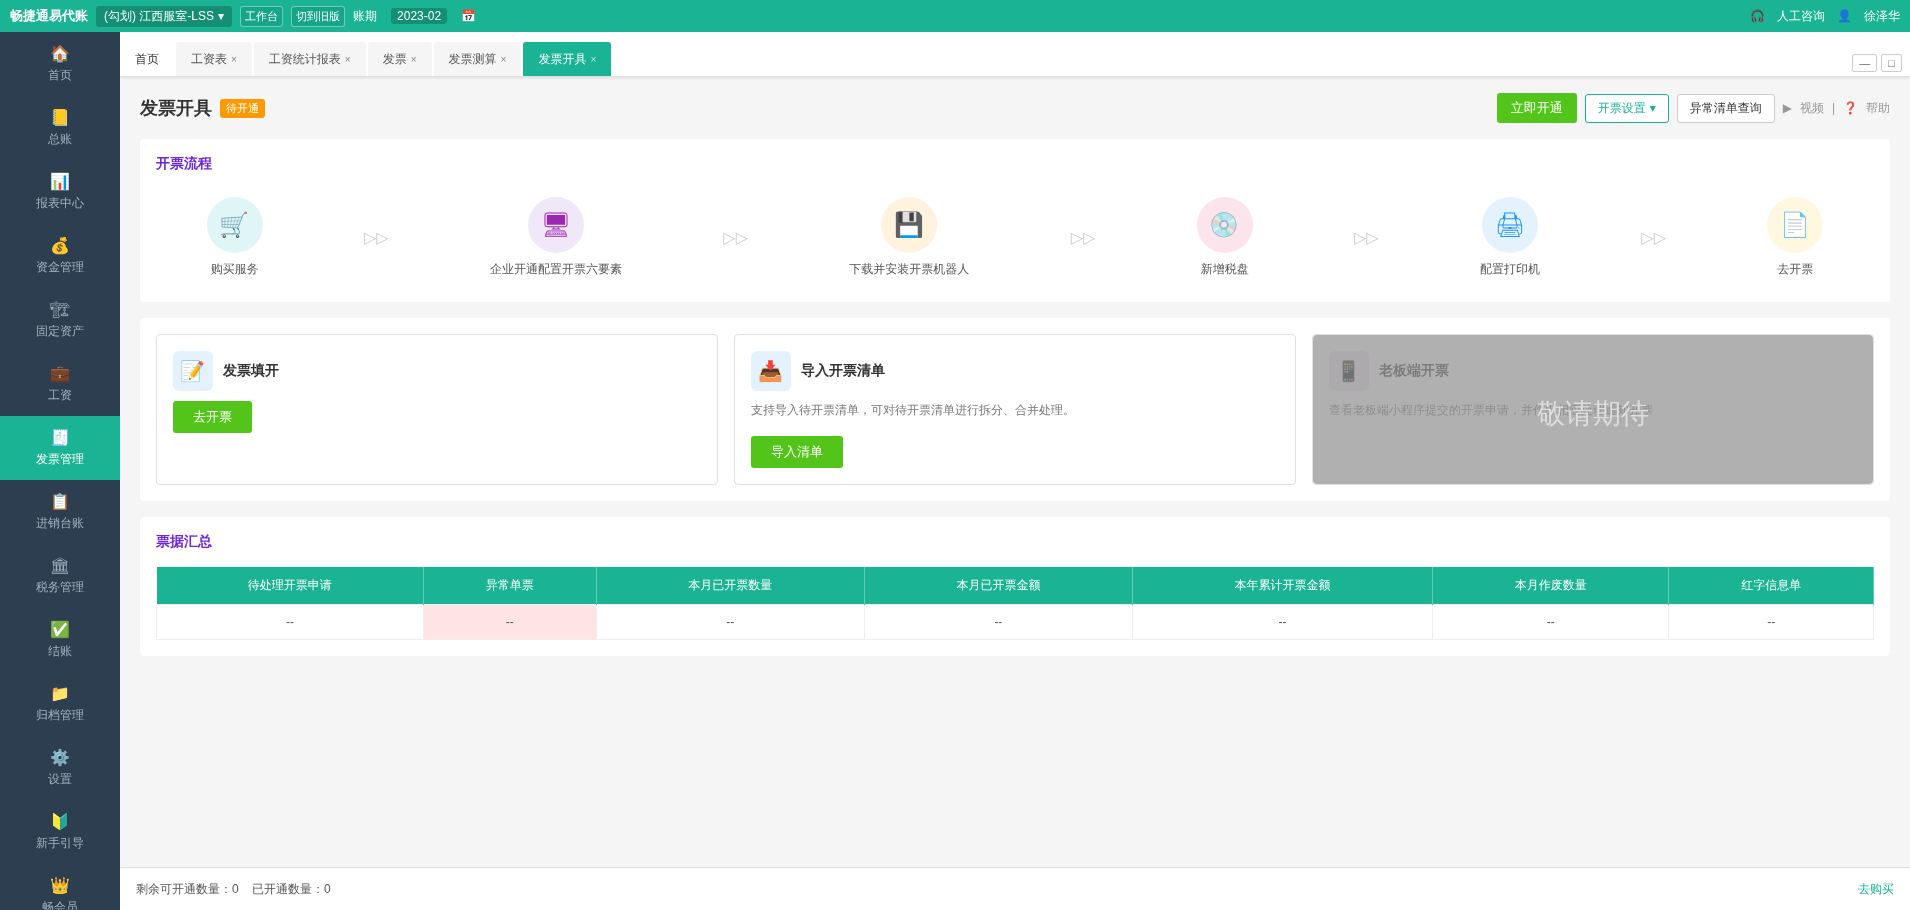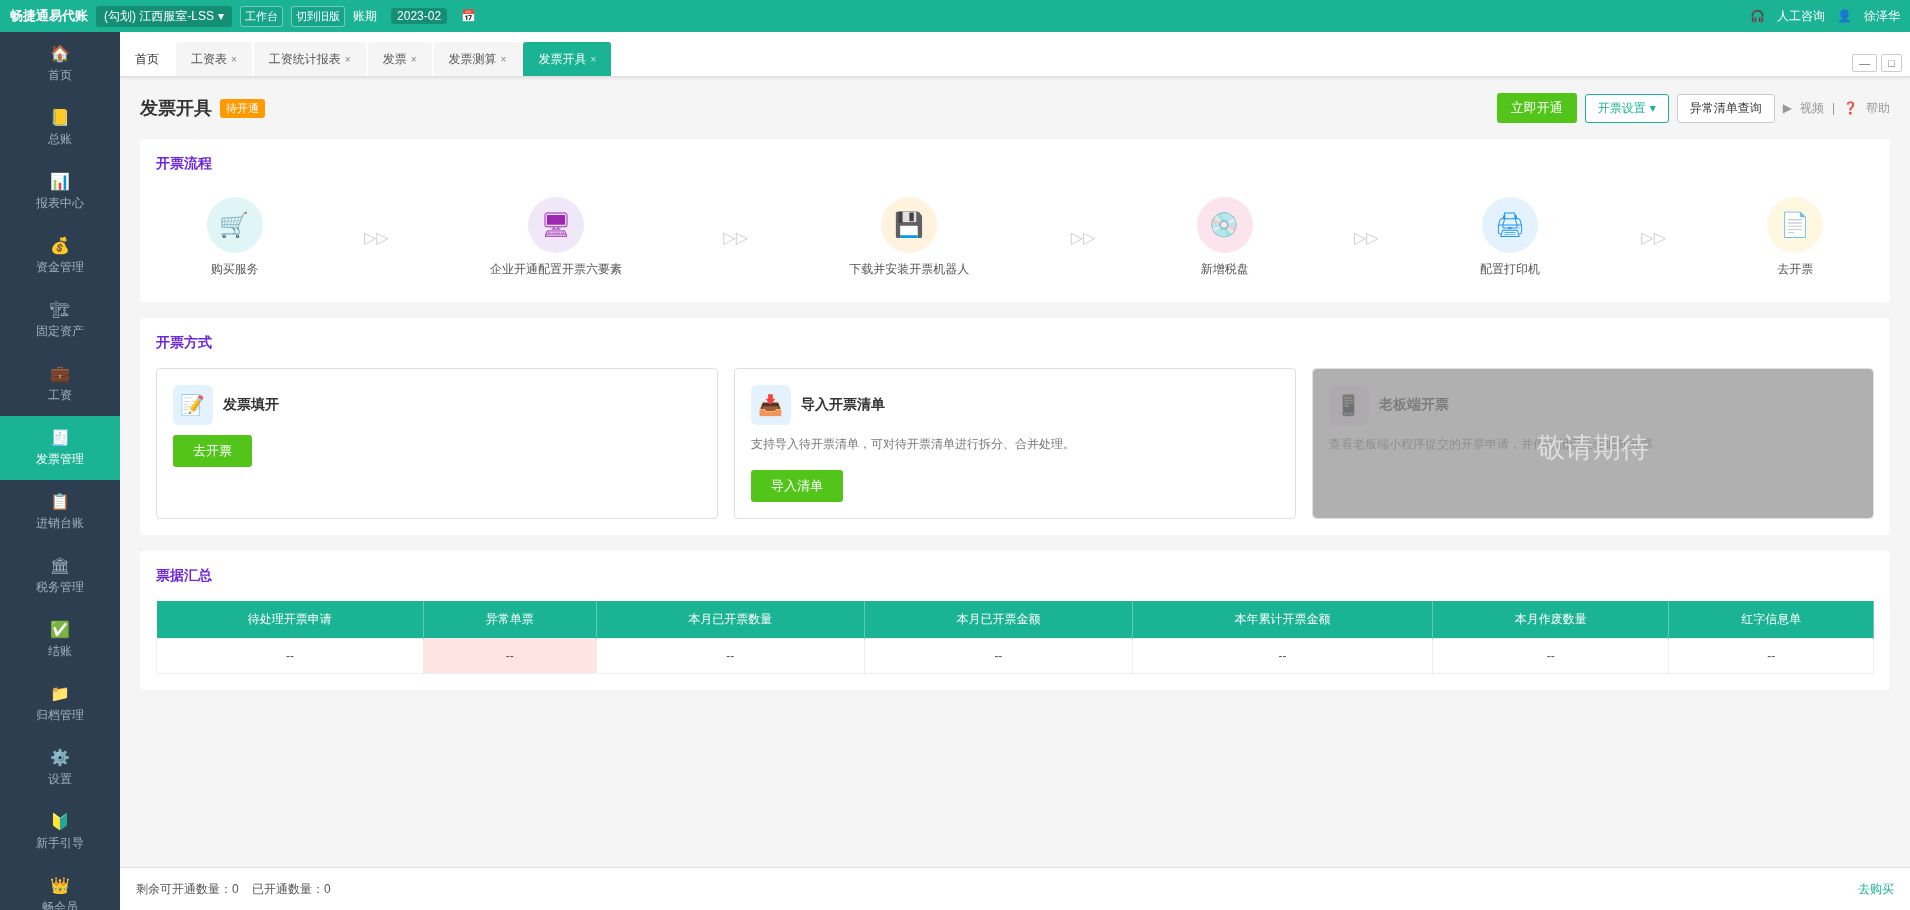--- a/index.html
+++ b/index.html
@@ -264,21 +264,20 @@
           <span class="step-arrow">▷▷</span>
           <div class="step-item">
             <div class="step-icon amber">📄</div>
             <span class="step-label">去开票</span>
           </div>
 
         </div>
       </div>
 
       <div class="section">
-        <div class="section-title">开票方式</div>
         <div class="methods-row">
 
           <div class="method-card">
             <div class="method-header">
               <div class="method-icon">📝</div>
               <span class="method-title">发票填开</span>
             </div>
             <button class="btn-green">去开票</button>
           </div>
 

